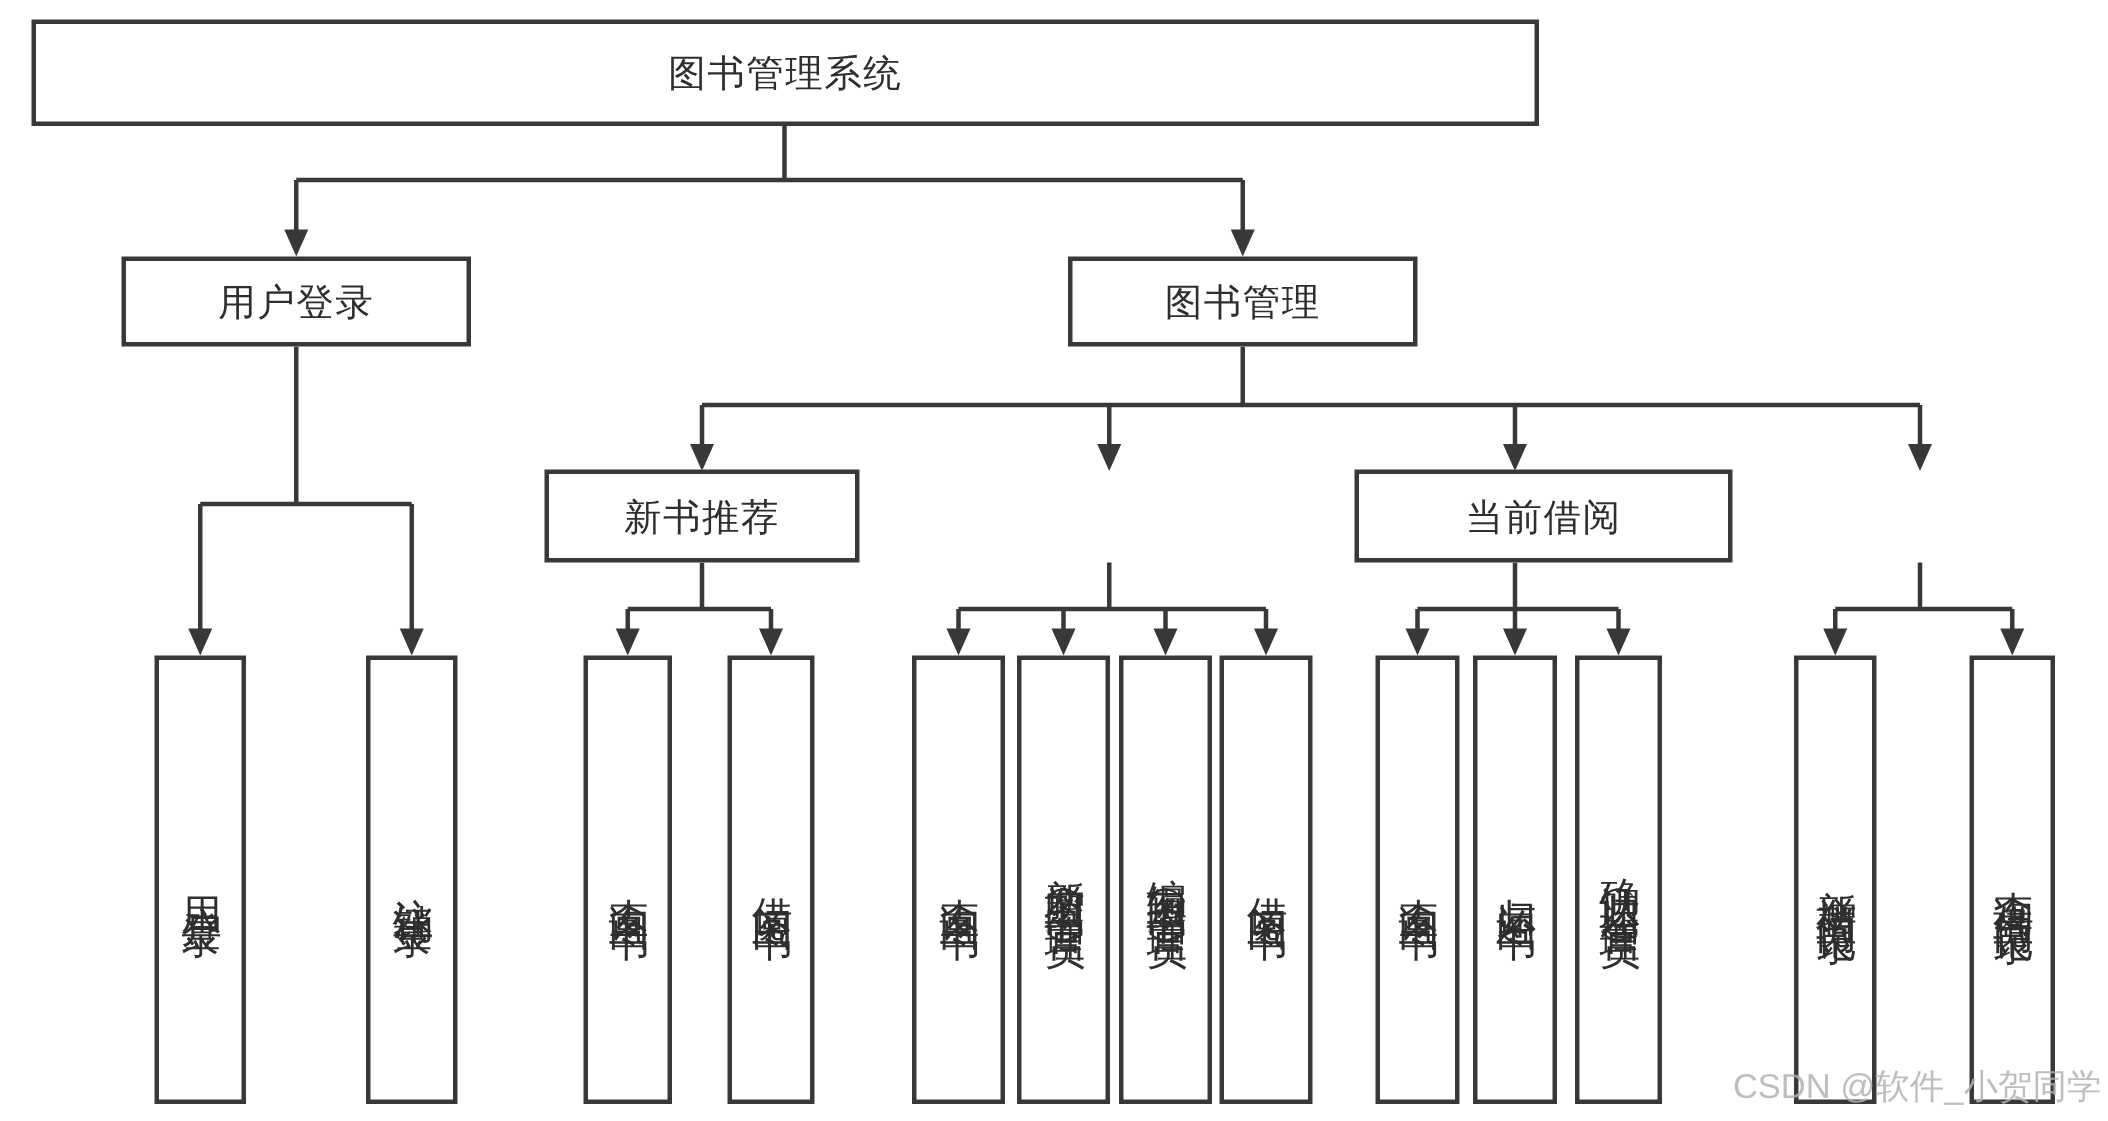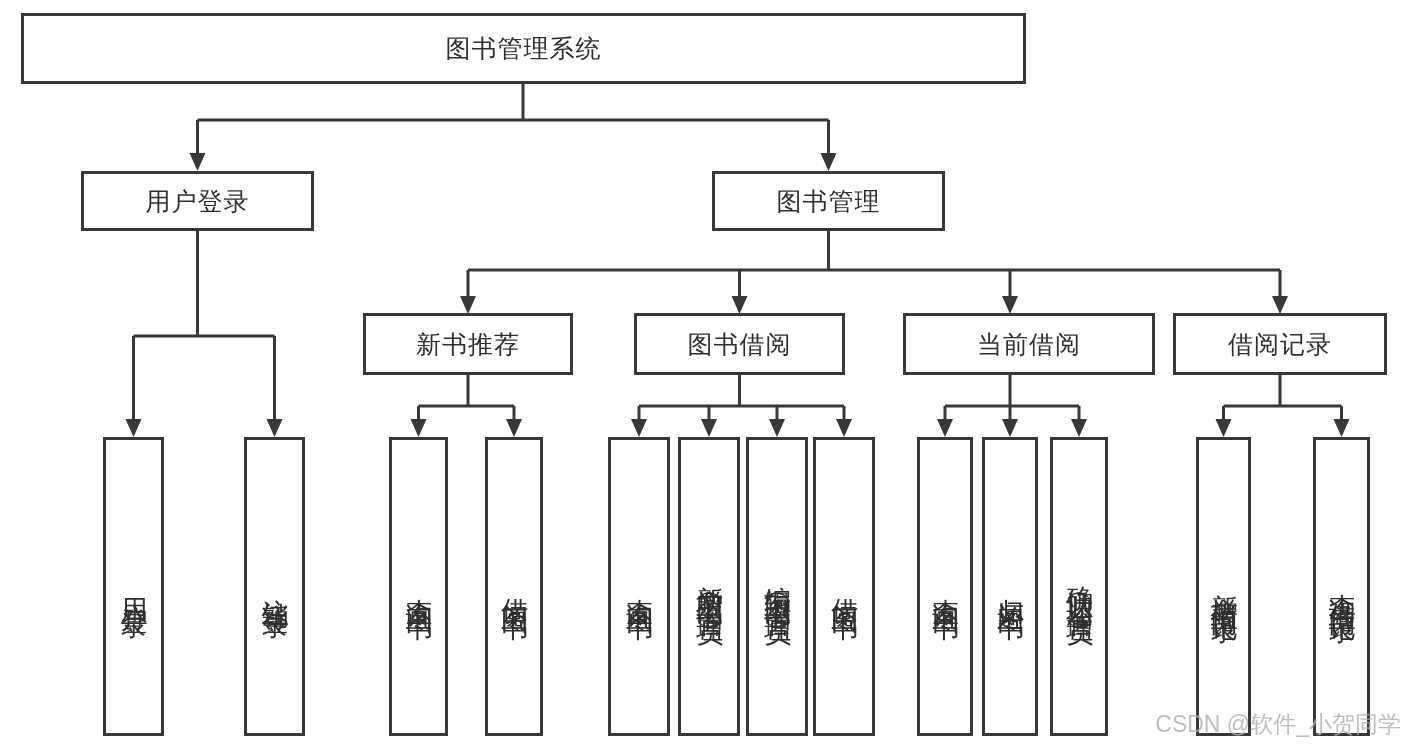--- a/index.html
+++ b/index.html
@@ -78,23 +78,21 @@
          M1071 419L1087 419L1079 437Z M1215.5 419L1231.5 419L1223.5 437Z
          M1333.5 419L1349.5 419L1341.5 437Z"></path>
   </svg>
 
   <div class="node hbox" style="left:21px; top:13px; width:1005px; height:71px;">图书管理系统</div>
 
   <div class="node hbox" style="left:81px; top:171px; width:233px; height:60px;">用户登录</div>
   <div class="node hbox" style="left:712px; top:171px; width:233px; height:60px;">图书管理</div>
 
   <div class="node hbox" style="left:363px; top:313px; width:210px; height:62px;">新书推荐</div>
-  <div class="node hbox" style="left:634px; top:313px; width:211px; height:62px;">图书借阅</div>
   <div class="node hbox" style="left:903px; top:313px; width:252px; height:62px;">当前借阅</div>
-  <div class="node hbox" style="left:1173px; top:313px; width:214px; height:62px;">借阅记录</div>
 
   <div class="node vbox" style="left:103px; top:437px; width:61px; height:299px;">用户登录</div>
   <div class="node vbox" style="left:244px; top:437px; width:61px; height:299px;">注销登录</div>
 
   <div class="node vbox" style="left:389px; top:437px; width:59px; height:299px;">查询图书</div>
   <div class="node vbox" style="left:485px; top:437px; width:58px; height:299px;">借阅图书</div>
 
   <div class="node vbox" style="left:608px; top:437px; width:62px; height:299px;">查询图书</div>
   <div class="node vbox" style="left:678px; top:437px; width:62px; height:299px;">新增图书（管理员）</div>
   <div class="node vbox" style="left:746px; top:437px; width:62px; height:299px;">编辑图书（管理员）</div>

